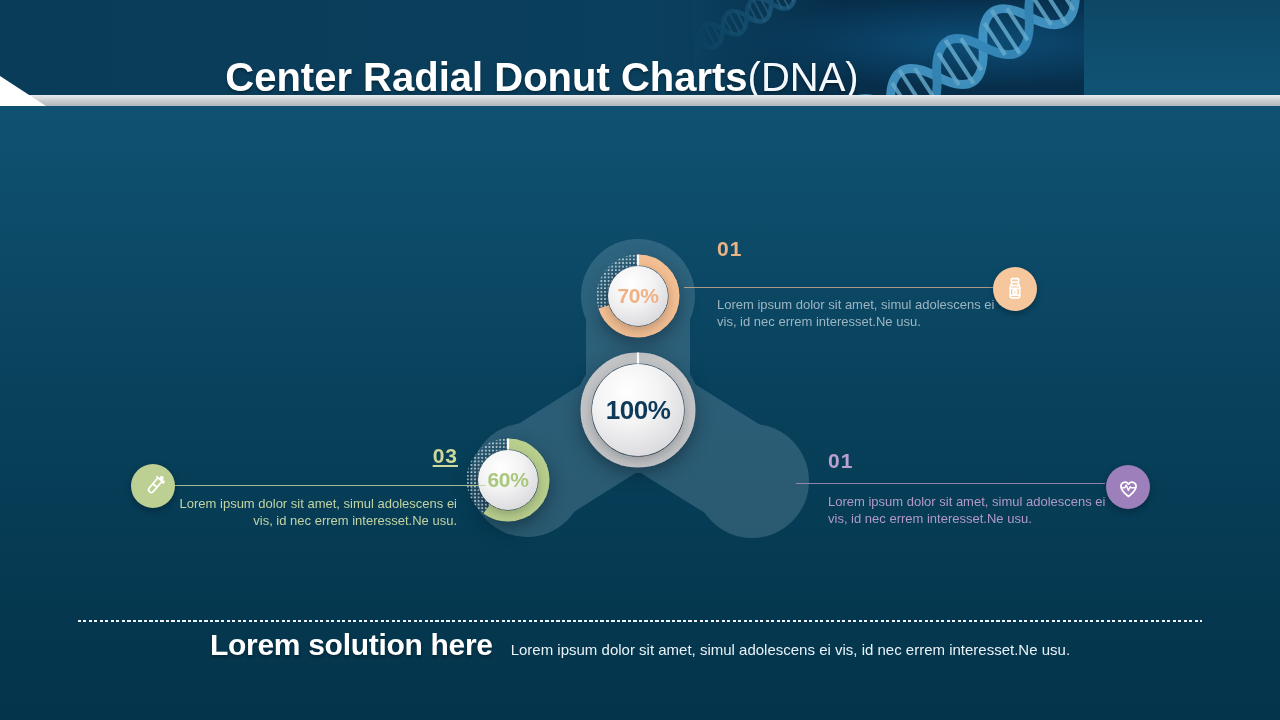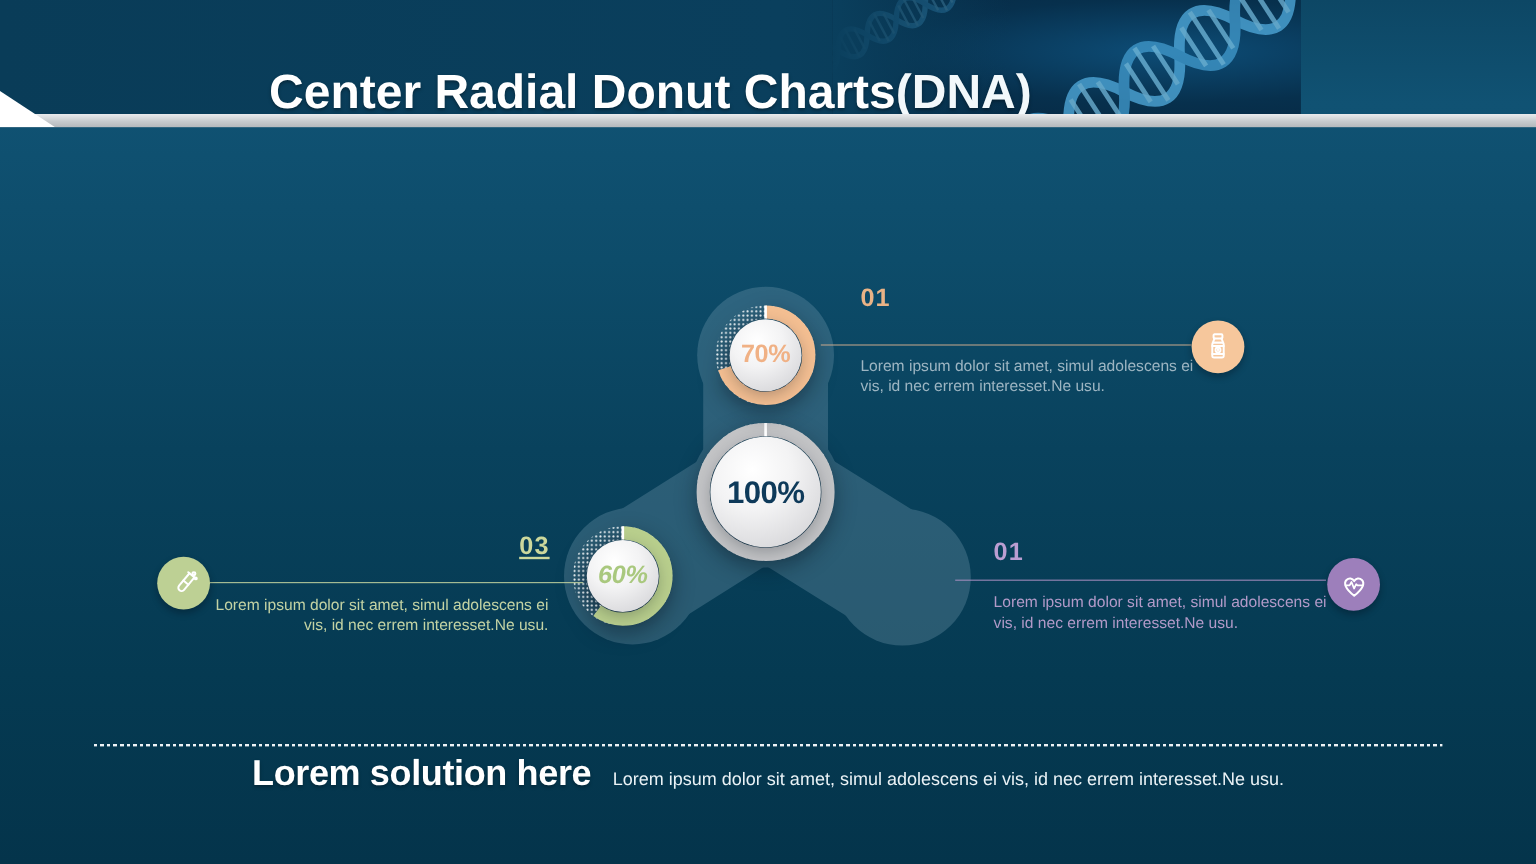--- a/index.html
+++ b/index.html
@@ -12,41 +12,41 @@
   .header{position:absolute;left:0;top:0;width:1084px;height:95px;
     background:linear-gradient(90deg,#093c58 0%,#0a3f5d 60%,#08344f 100%);}
   .dna-decor{position:absolute;right:0;top:0;width:390px;height:95px;overflow:hidden;
     background:radial-gradient(ellipse at 72% 45%, #0d4d77 0%, #07304d 58%, #062842 100%);}
   .dna-decor::after{content:"";position:absolute;inset:0;
     background:linear-gradient(90deg,#0a3f5d 0%,rgba(10,63,93,0) 38%);}
   .title{position:absolute;left:0;top:0;width:100%;height:95px;display:flex;
     align-items:center;justify-content:center;padding-top:6px;box-sizing:border-box;
     color:#ffffff;font-size:40px;white-space:nowrap;text-shadow:0 2px 3px rgba(0,0,0,.35);}
   .title .t-bold{font-weight:700;}
-  .title .t-reg{font-weight:700;color:#f2f8fb;}
+  .title .t-reg{font-weight:400;color:#f2f8fb;}
   .gray-bar{position:absolute;left:0;top:95px;width:1280px;height:11px;
     background:linear-gradient(180deg,#e9ebed 0%,#c7cbce 55%,#b4b8bc 100%);}
   .corner-triangle{position:absolute;left:0;top:74px;width:46px;height:32px;background:#ffffff;
     clip-path:polygon(0 6%,100% 100%,0 100%);z-index:3;}
   .subtitle{position:absolute;left:0;top:133px;width:1280px;margin:0;text-align:center;
     color:#a9cfe0;font-size:13px;letter-spacing:.2px;}
   
   .blob{position:absolute;left:398px;top:208px;}
   
   .donut{position:absolute;}
   .donut svg{display:block;filter:drop-shadow(0 6px 9px rgba(0,8,18,.38));}
   .arc{fill:none;stroke-width:11;}
   .dotring{fill:none;stroke-width:11;}
   .inner{filter:drop-shadow(0 4px 6px rgba(0,8,18,.25));}
   .tick{stroke:#ffffff;stroke-width:2.2;}
   .pct{position:absolute;inset:0;display:flex;align-items:center;justify-content:center;
     font-weight:700;font-size:21px;letter-spacing:-.3px;}
   .pct-center{font-size:26px;letter-spacing:-.5px;}
   .d-top{left:596px;top:254px;width:84px;height:84px;}
-  .d-left{left:477px;top:438px;width:84px;height:84px;font-style:italic;}
+  .d-left{left:466px;top:438px;width:84px;height:84px;}
   .d-right{left:710px;top:439px;width:84px;height:84px;}
   .d-center{left:580px;top:352px;width:116px;height:116px;}
   
   .co-label{position:absolute;font-size:21px;font-weight:600;letter-spacing:1px;}
   .co-line{position:absolute;height:1px;opacity:.85;}
   .co-desc{position:absolute;margin:0;font-size:13px;line-height:1.28;}
   .label-01{left:717px;top:237px;text-align:center;}
   .line-01{left:684px;top:287px;width:309px;}
   .desc-01{left:717px;top:297px;width:285px;}
   .label-02{right:none;left:828px;top:449px;}

